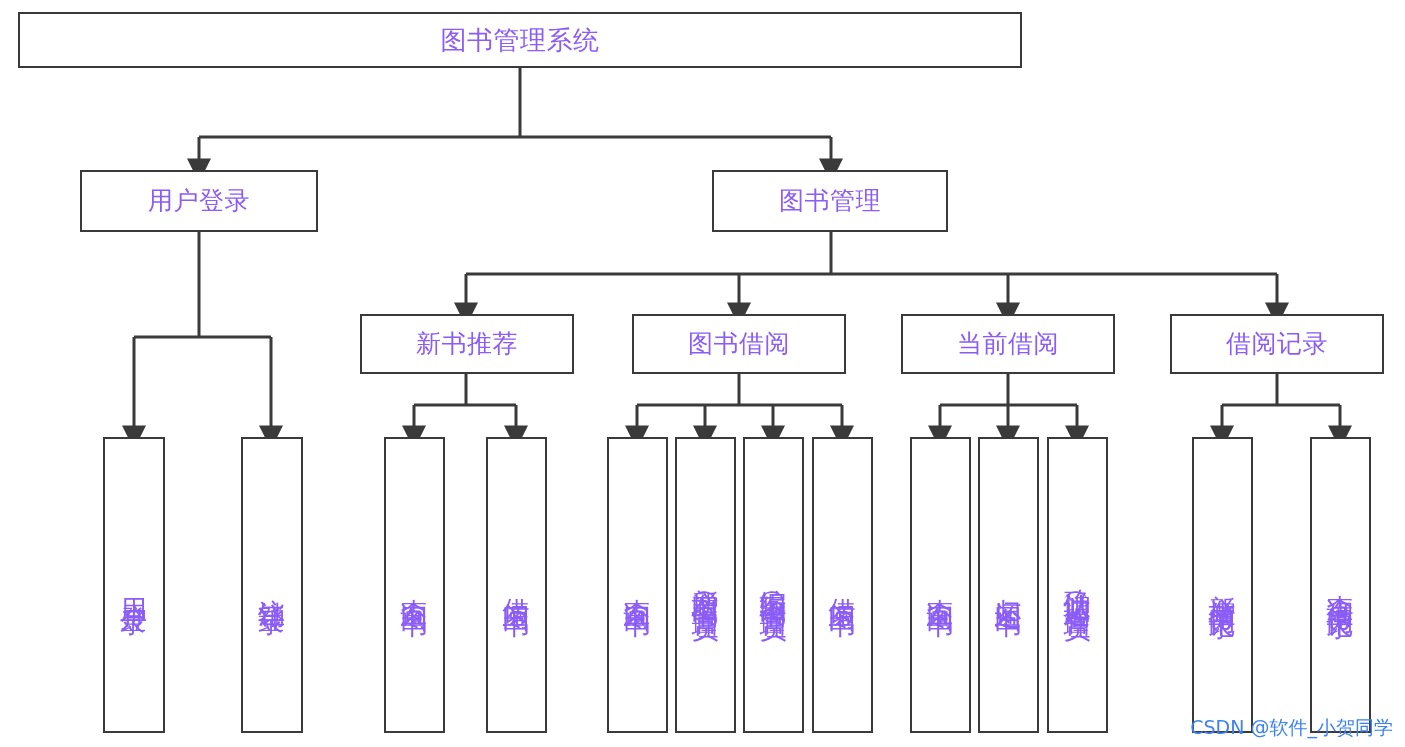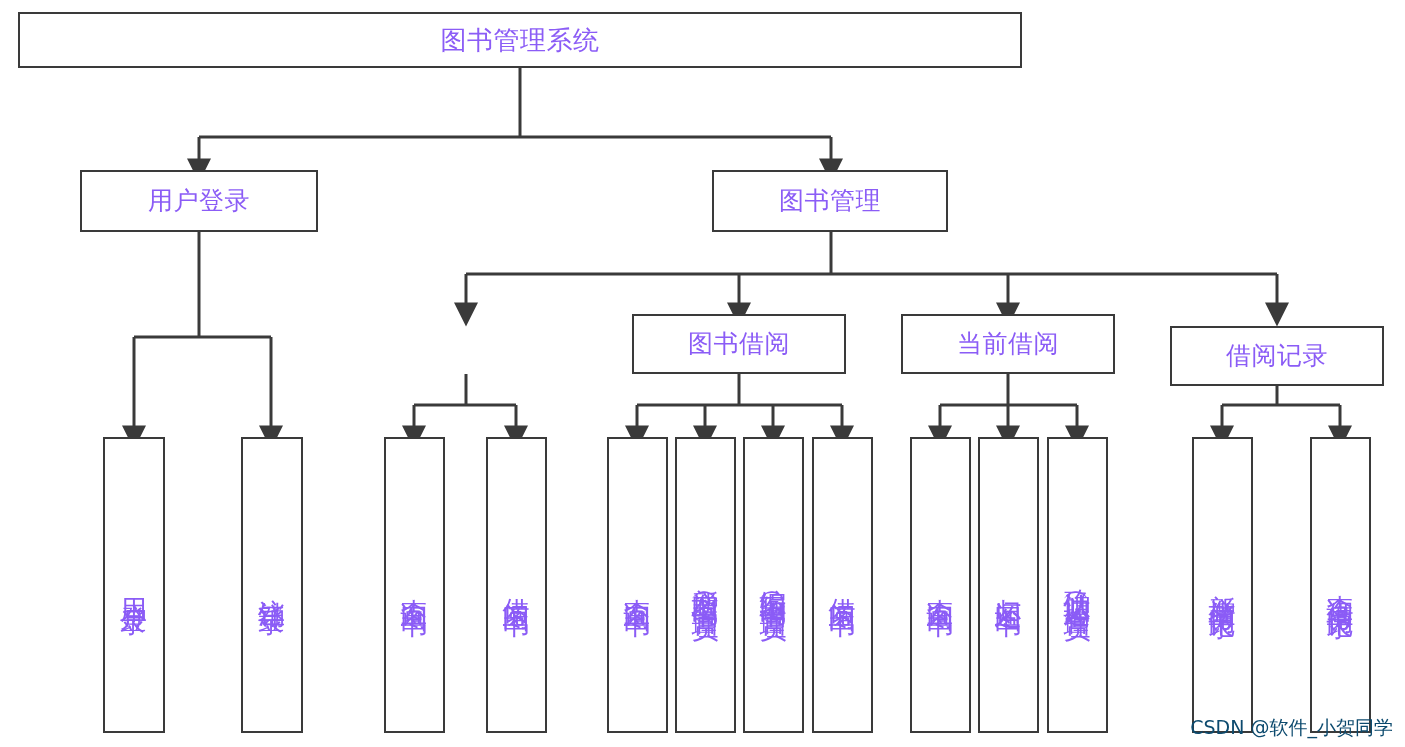--- a/index.html
+++ b/index.html
@@ -63,21 +63,21 @@
     line-height: 1.0;
     letter-spacing: 4px;
     white-space: normal;
     max-height: 100%;
   }
   #watermark {
     position: absolute;
     right: 12px;
     bottom: 6px;
     font-size: 19px;
-    color: #0c4a6e;
+    color: #3b82f6;
     white-space: nowrap;
     font-family: "DejaVu Sans", "Liberation Sans", sans-serif;
     z-index: 5;
   }
 </style>
 </head>
 <body>
 
 <div id="diagram-root">
 
@@ -136,30 +136,33 @@
   </div>
 
   <div class="node h" style="left:80px; top:170px; width:238px; height:62px;">
     <span class="node-label">用户登录</span>
   </div>
 
   <div class="node h" style="left:712px; top:170px; width:236px; height:62px;align-items:center;">
     <span class="node-label">图书管理</span>
   </div>
 
+  <div class="node h" style="left:360px; top:314px; width:214px; height:60px;">
+    <span class="node-label">新书推荐</span>
+  </div>
 
   <div class="node h" style="left:901px; top:314px; width:214px; height:60px;">
     <span class="node-label">当前借阅</span>
   </div>
 
   <div class="node h" style="left:632px; top:314px; width:214px; height:60px;">
     <span class="node-label">图书借阅</span>
   </div>
 
-  <div class="node h" style="left:1170px; top:314px; width:214px; height:60px;margin-top:12px;">
+  <div class="node h" style="left:1170px; top:314px; width:214px; height:60px;">
     <span class="node-label">借阅记录</span>
   </div>
 
   <div class="node v" style="left:103px; top:437px; width:62px; height:296px;">
     <span class="node-label">用户登录</span>
   </div>
 
   <div class="node v" style="left:241px; top:437px; width:62px; height:296px;">
     <span class="node-label">注销登录</span>
   </div>

